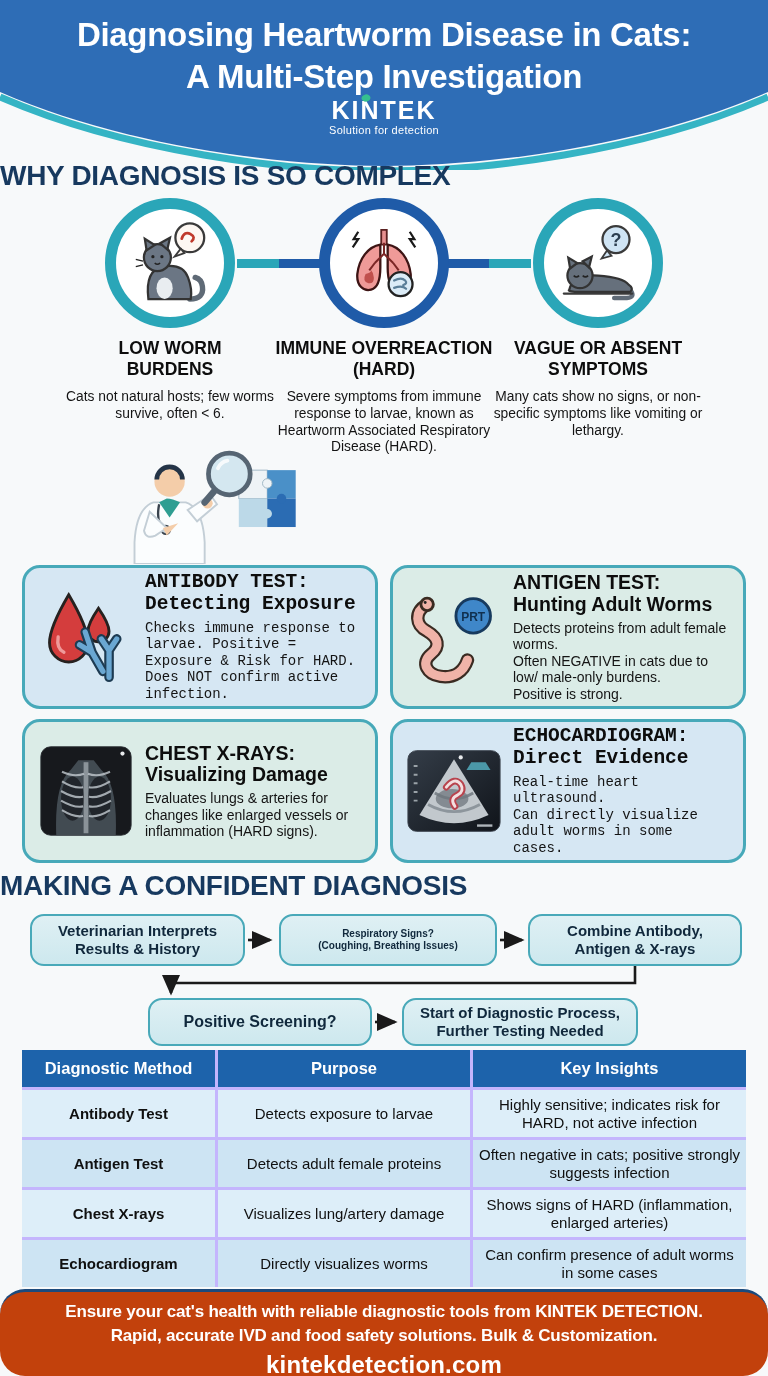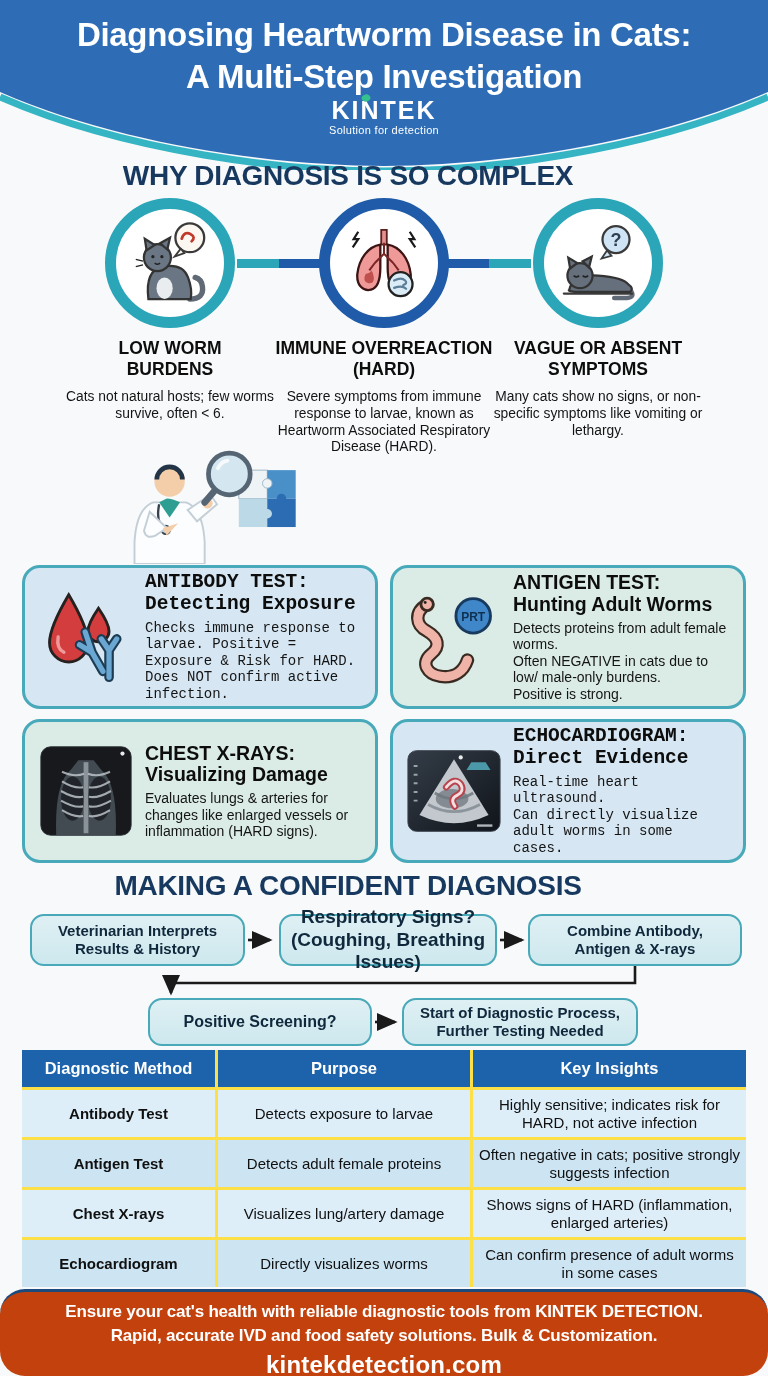--- a/index.html
+++ b/index.html
@@ -9,21 +9,21 @@
   .pre{white-space:pre-line;}
   
   .main-title{top:14px;left:0;width:768px;text-align:center;color:#fff;font-weight:bold;
               font-size:33px;line-height:1.26;letter-spacing:-0.3px;white-space:pre-line;}
   .logo-wrap{top:98px;left:0;width:768px;text-align:center;color:#fff;}
   .logo-text{font-size:25px;font-weight:bold;letter-spacing:2px;line-height:1;}
   .logo-accent{position:absolute;top:-4px;left:50%;margin-left:-22px;width:8px;height:8px;
                border-radius:60% 40% 60% 40%;background:#35c08f;transform:rotate(35deg);}
   .logo-tagline{font-size:11px;margin-top:1px;letter-spacing:0.3px;}
   
-  .sec-heading{left:0;width:696px;text-align:center;color:#17395f;font-weight:bold;
+  .sec-heading{left:0;width:696px;color:#17395f;font-weight:bold;
                font-size:28px;letter-spacing:-0.3px;}
   
   .ring{width:130px;height:130px;border-radius:50%;background:#fff;box-sizing:border-box;
         display:flex;align-items:center;justify-content:center;}
   .ring-teal{border:11px solid #2aa6b8;}
   .ring-blue{border:11px solid #1f5ba8;}
   .conn{top:259px;height:9px;display:flex;}
   .conn span{flex:1;}
   
   .c-col{width:250px;text-align:center;}
@@ -43,21 +43,21 @@
   .card-title{font-size:19.5px;font-weight:bold;line-height:1.1;color:#0d0d0d;}
   .card-sub{font-size:19.5px;font-weight:bold;line-height:1.1;color:#0d0d0d;}
   .card-body{font-size:14px;line-height:1.17;margin-top:5px;color:#141414;}
   
   .flow-box{position:absolute;border:2px solid #49a9b9;border-radius:14px;
             background:linear-gradient(#dff0f4,#cde8ee);display:flex;align-items:center;
             justify-content:center;text-align:center;font-weight:bold;color:#10283c;
             font-size:15px;line-height:1.18;padding:3px 6px;box-sizing:border-box;}
   
   .dtable{left:22px;top:1050px;width:724px;display:grid;grid-template-columns:193px 252px 273px;
-          grid-gap:3px;background:#fde047;}
+          grid-gap:3px;background:#c4b5fd;}
   .th{background:#1d63ab;color:#fff;font-weight:bold;font-size:16.5px;height:37px;
       display:flex;align-items:center;justify-content:center;}
   .td{height:47px;display:flex;align-items:center;justify-content:center;text-align:center;
       font-size:15px;line-height:1.14;padding:0 6px;box-sizing:border-box;color:#101010;}
   .row-a{background:#ddeef9;}
   .row-b{background:#cde4f3;}
   .td-method{font-weight:bold;}
   
   .footer{left:0;top:1289px;width:768px;height:87px;background:#c2410c;
           border-top:3px solid #1b4a7d;box-sizing:border-box;text-align:center;color:#fff;border-radius:25px;}
@@ -299,21 +299,21 @@
       </defs>
       <g stroke="#1a1a1a" stroke-width="2.6" fill="none">
         <path d="M248,32 H270" marker-end="url(#ah)"></path>
         <path d="M500,32 H522" marker-end="url(#ah)"></path>
         <path d="M635,58 V75 H171 V85" marker-end="url(#ah)"></path>
         <path d="M375,114 H395" marker-end="url(#ah)"></path>
       </g>
     </svg>
     <div class="flow-box pre" style="left:30px;top:6px;width:215px;height:52px">Veterinarian Interprets
 Results &amp; History</div>
-    <div class="flow-box pre" style="left:279px;top:6px;width:218px;height:52px;font-size:19px">Respiratory Signs?
+    <div class="flow-box pre" style="left:279px;top:6px;width:218px;height:52px;font-size:10px">Respiratory Signs?
 (Coughing, Breathing Issues)</div>
     <div class="flow-box pre" style="left:528px;top:6px;width:214px;height:52px">Combine Antibody,
 Antigen &amp; X-rays</div>
     <div class="flow-box pre" style="left:148px;top:90px;width:224px;height:48px;font-size:16px">Positive Screening?</div>
     <div class="flow-box pre" style="left:402px;top:90px;width:236px;height:48px">Start of Diagnostic Process,
 Further Testing Needed</div>
   </div>
 
   <div class="abs dtable">
     <div class="th">Diagnostic Method</div>

